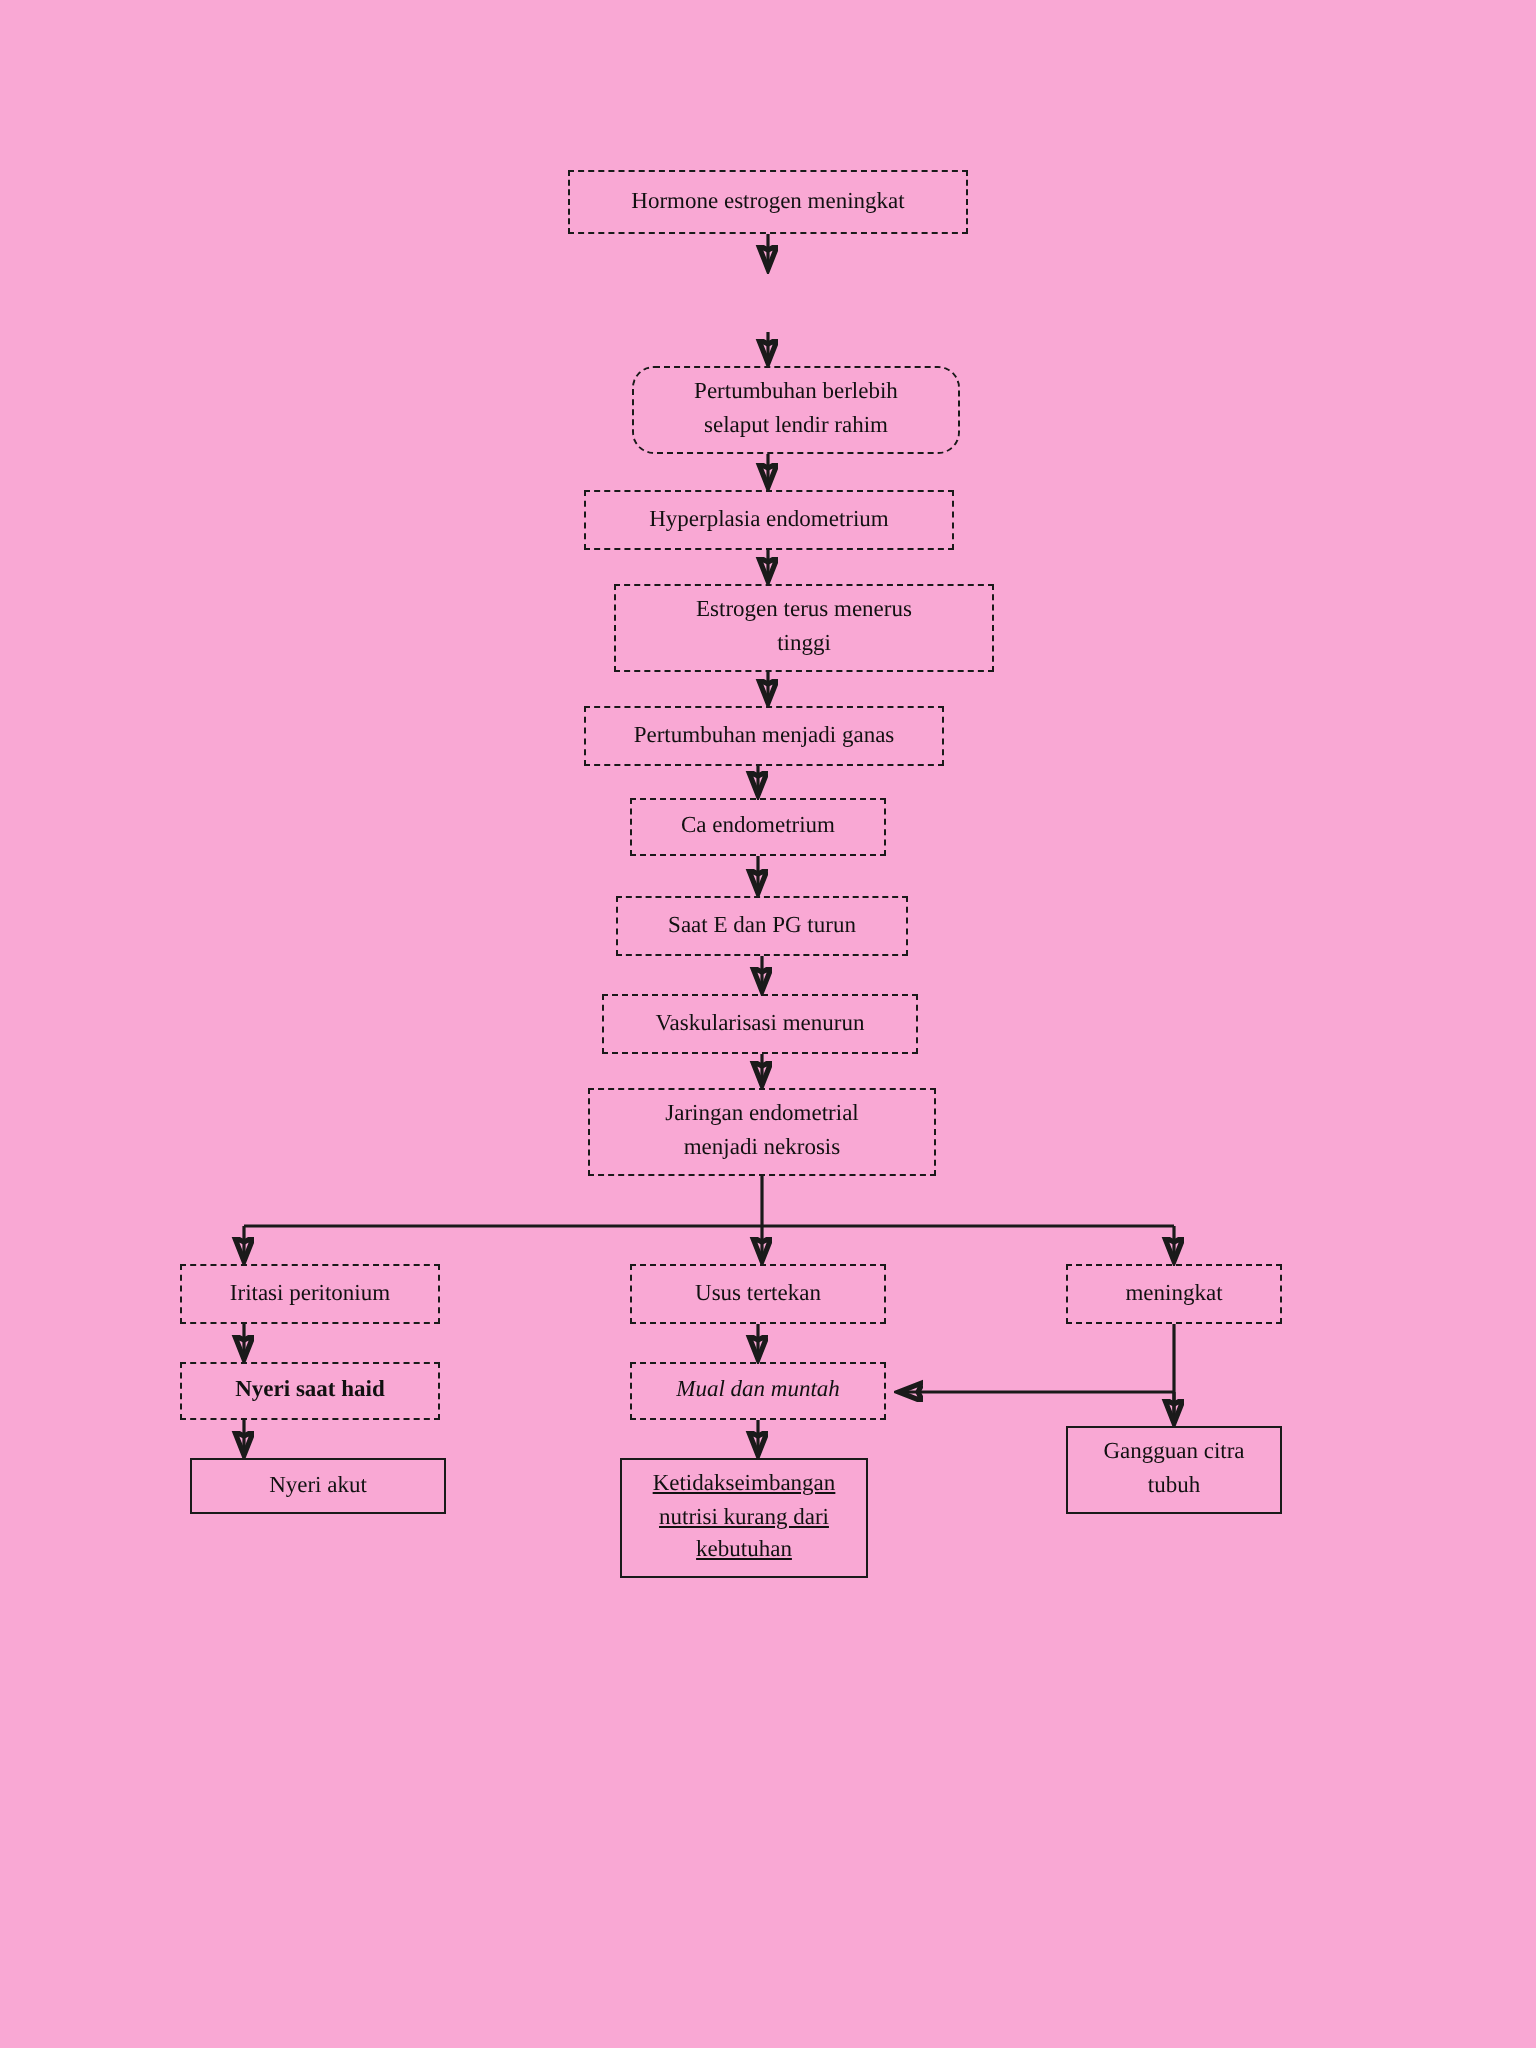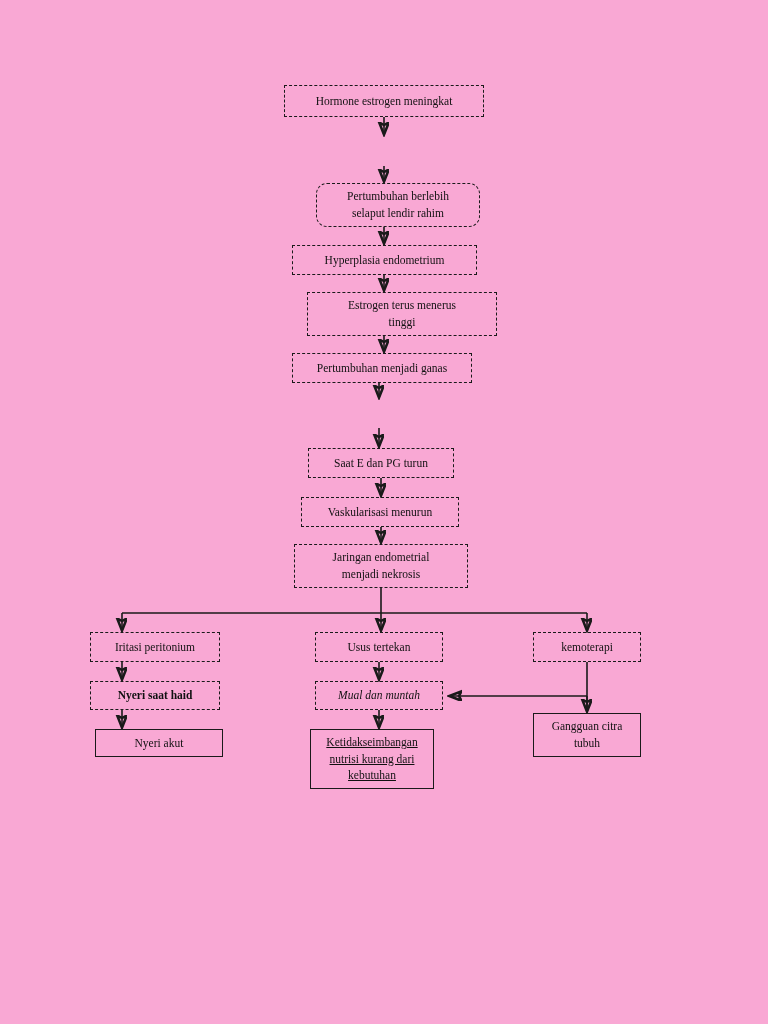--- a/index.html
+++ b/index.html
@@ -110,20 +110,23 @@
 
   <div class="node dashed" style="left:295px; top:292px; width:190px; height:44px;margin-left:12px;">
     <span class="label">Estrogen terus menerus
 tinggi</span>
   </div>
 
   <div class="node dashed" style="left:292px; top:353px; width:180px; height:30px;">
     <span class="label">Pertumbuhan  menjadi ganas</span>
   </div>
 
+  <div class="node dashed" style="left:315px; top:399px; width:128px; height:29px;">
+    <span class="label">Ca endometrium</span>
+  </div>
 
   <div class="node dashed" style="left:308px; top:448px; width:146px; height:30px;">
     <span class="label">Saat E dan PG turun</span>
   </div>
 
   <div class="node dashed" style="left:301px; top:497px; width:158px; height:30px;">
     <span class="label">Vaskularisasi menurun</span>
   </div>
 
   <div class="node dashed" style="left:294px; top:544px; width:174px; height:44px;">
@@ -133,21 +136,21 @@
 
   <div class="node dashed" style="left:315px; top:632px; width:128px; height:30px;">
     <span class="label">Usus tertekan</span>
   </div>
 
   <div class="node dashed" style="left:90px; top:632px; width:130px; height:30px;">
     <span class="label">Iritasi peritonium</span>
   </div>
 
   <div class="node dashed" style="left:533px; top:632px; width:108px; height:30px;">
-    <span class="label">kemoterapi</span>
+    <span class="label">meningkat</span>
   </div>
 
   <div class="node dashed" style="left:90px; top:681px; width:130px; height:29px;font-weight:bold;">
     <span class="label">Nyeri saat haid</span>
   </div>
 
   <div class="node dashed" style="left:315px; top:681px; width:128px; height:29px;font-style:italic;">
     <span class="label">Mual dan muntah</span>
   </div>
 

